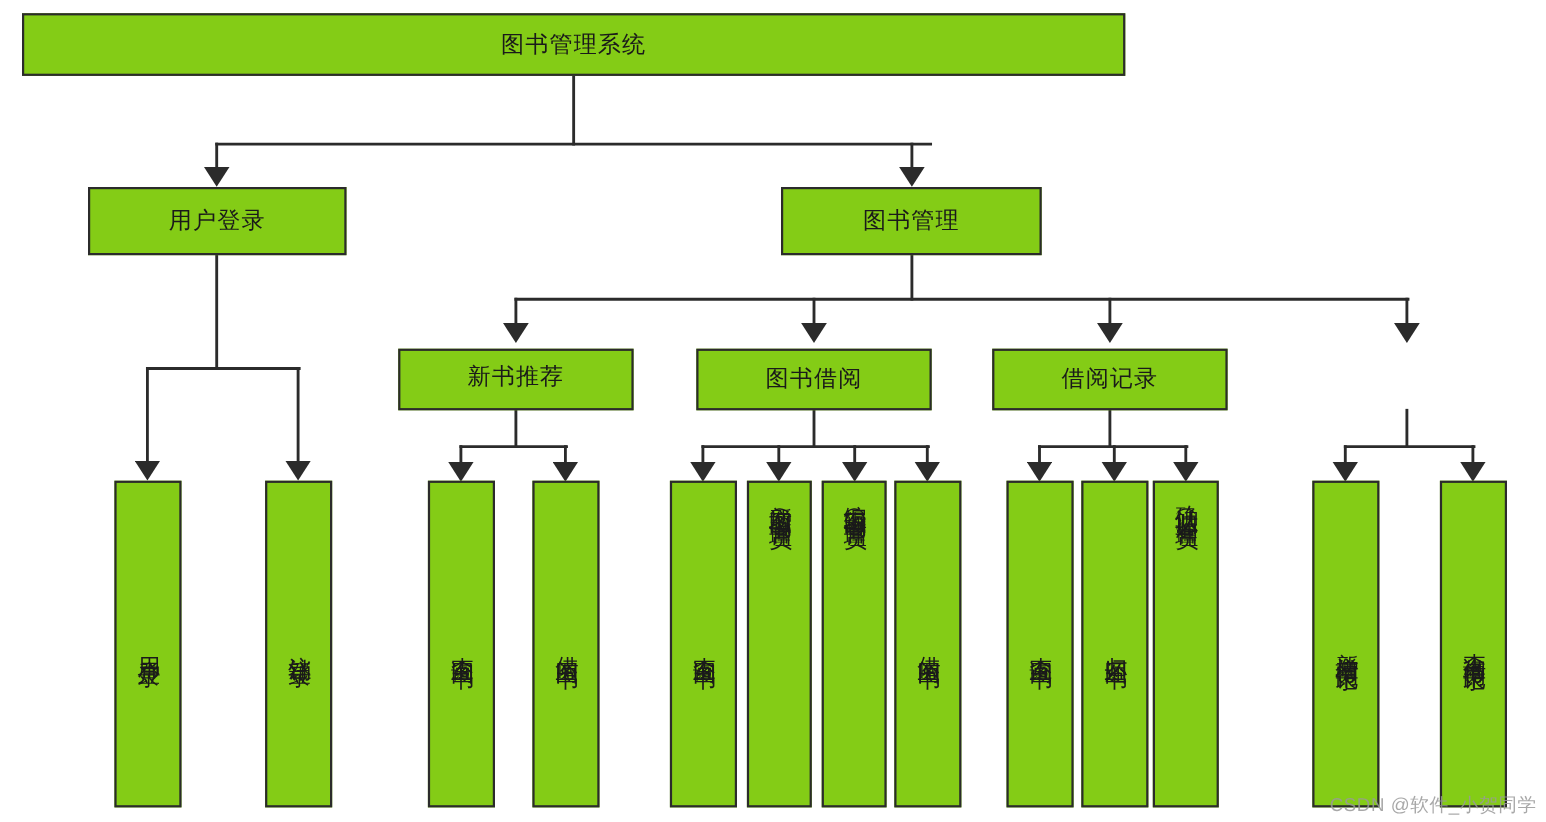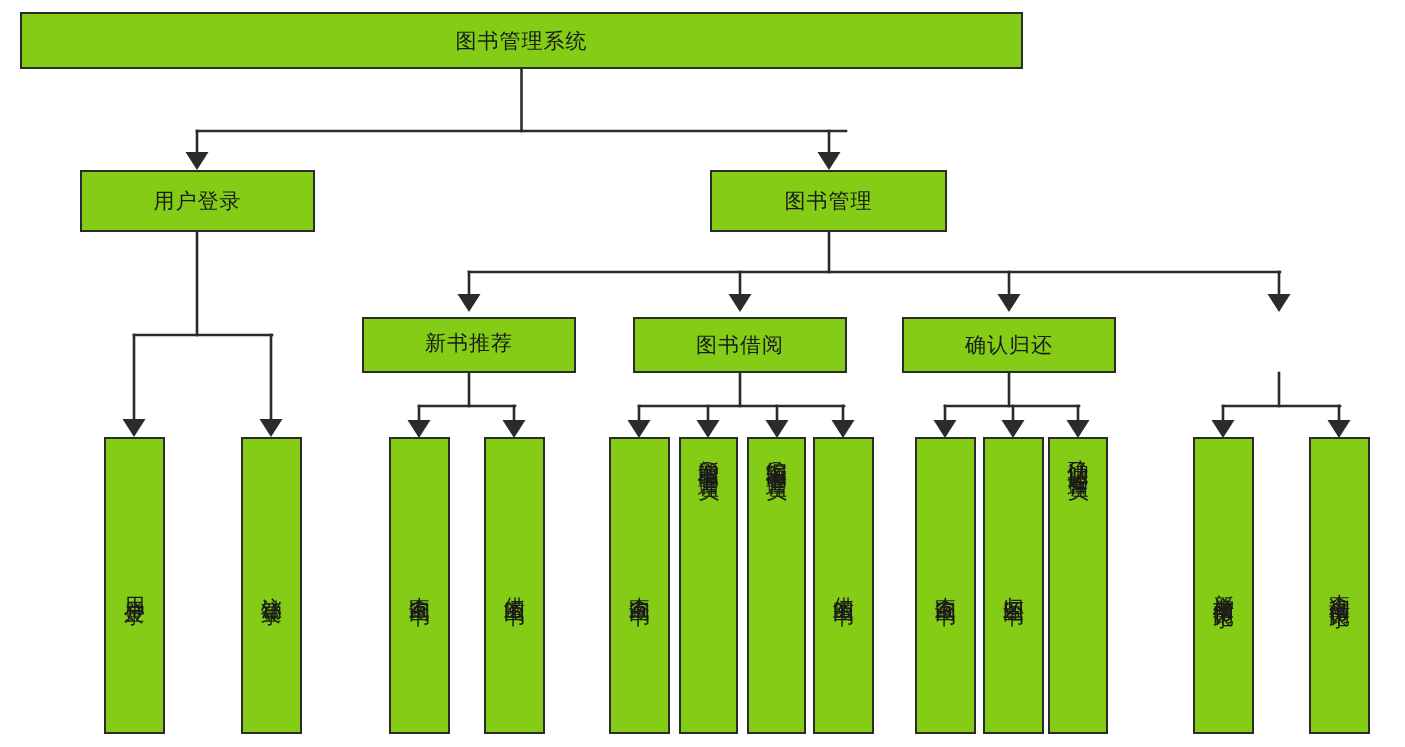--- a/index.html
+++ b/index.html
@@ -138,21 +138,21 @@
     <span class="node-label">图书管理</span>
   </div>
 
   <div class="node node-h" style="left:362px; top:317px; width:214px; height:56px;font-family:Liberation Mono, monospace;">
     <span class="node-label">新书推荐</span>
   </div>
   <div class="node node-h" style="left:633px; top:317px; width:214px; height:56px;">
     <span class="node-label">图书借阅</span>
   </div>
   <div class="node node-h" style="left:902px; top:317px; width:214px; height:56px;">
-    <span class="node-label">确认归还</span>
+    <span class="node-label">借阅记录</span>
   </div>
 
   <div class="node node-v center-v" style="left:104px; top:437px; width:61px; height:297px;">
     <span class="node-label">用户登录</span>
   </div>
   <div class="node node-v center-v" style="left:241px; top:437px; width:61px; height:297px;">
     <span class="node-label">注销登录</span>
   </div>
 
   <div class="node node-v center-v" style="left:389px; top:437px; width:61px; height:297px;">
@@ -185,14 +185,15 @@
     <span class="node-label">确认归还（管理员）</span>
   </div>
 
   <div class="node node-v center-v" style="left:1193px; top:437px; width:61px; height:297px;">
     <span class="node-label">新增借阅记录</span>
   </div>
   <div class="node node-v center-v" style="left:1309px; top:437px; width:61px; height:297px;">
     <span class="node-label">查询借阅记录</span>
   </div>
 
+  <div id="watermark">CSDN @软件_小贺同学</div>
 
 </div>
 
 </body></html>

